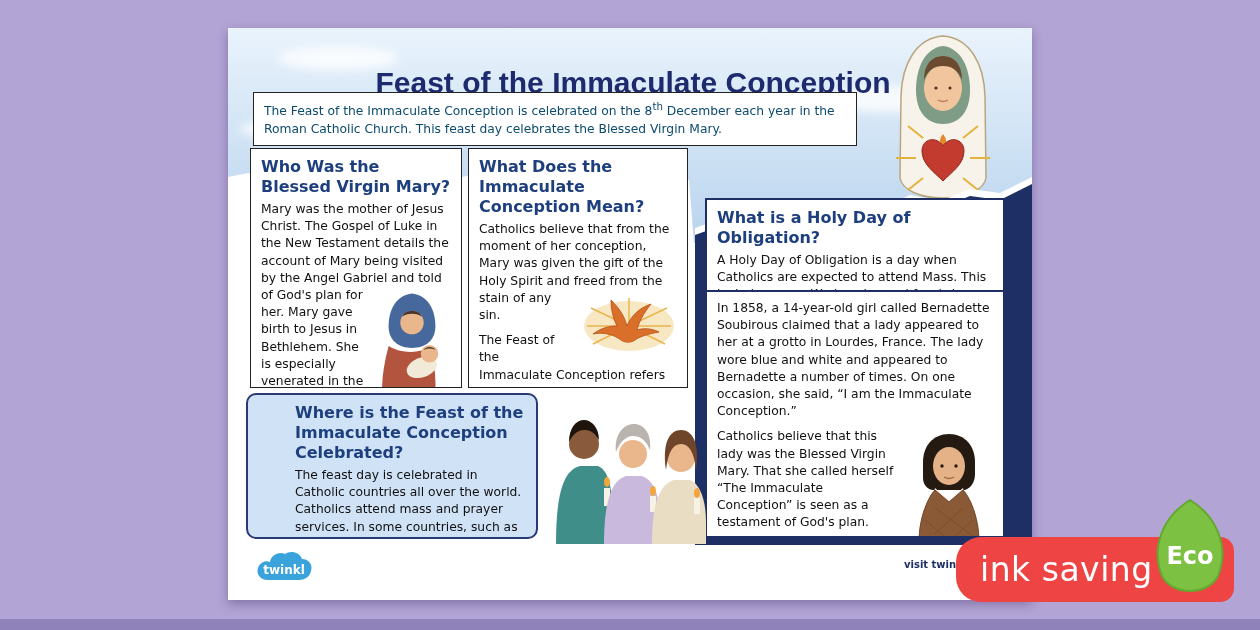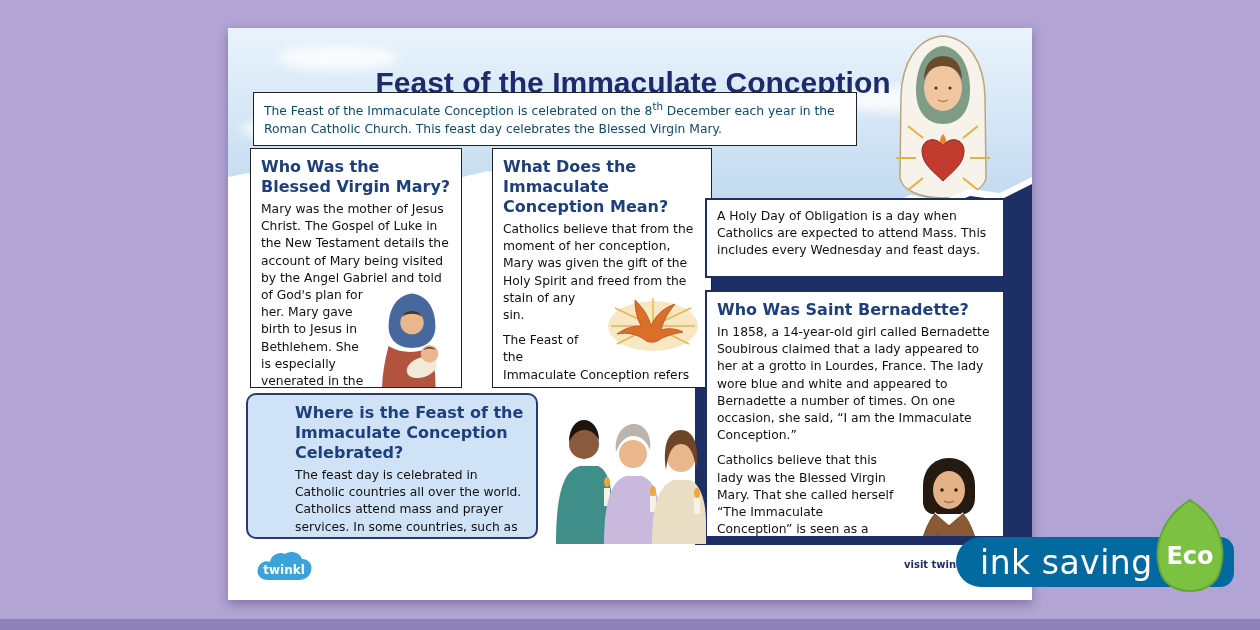--- a/index.html
+++ b/index.html
@@ -33,34 +33,34 @@
            font-family:Liberation Sans, sans-serif; font-weight:bold; font-size:30px; color:#1d2a6e; z-index:5; }
 
   .intro-box { position:absolute; left:25px; top:64px; width:604px; background:#ffffff;
                border:1.3px solid #222; padding:6px 10px; font-size:12.3px; line-height:1.45; color:#0c4a6e; z-index:5; }
 
   .box { position:absolute; background:#ffffff; border:1.3px solid #222; padding:8px 10px;
          font-size:12.3px; line-height:1.4; color:#111; overflow:hidden; z-index:6; }
   .box-heading { color:#1e3f7d; font-weight:bold; font-size:16px; line-height:1.25; margin-bottom:4px; }
   .box p { margin-bottom:8px; }
   .box1 { left:22px; top:120px; width:212px; height:240px; }
-  .box2 { left:240px; top:120px; width:220px; height:240px;margin-left:24px; }
+  .box2 { left:240px; top:120px; width:220px; height:240px; }
   .box3 { left:477px; top:170px; width:300px; min-height:80px; border:2px solid #1e2f66; }
   .box4 { left:477px; top:262px; width:300px; height:248px; border:2px solid #1e2f66; }
   .box5 { left:18px; top:365px; width:292px; height:146px; background:#cfe2f6;
           border:2.5px solid #2a3a74; border-radius:10px;padding-left:47px; }
 
   .float-right { float:right; margin:2px 0 2px 5px; }
   .people { position:absolute; left:318px; top:368px; width:165px; height:148px; z-index:6; }
 
   .twinkl-logo { position:absolute; left:26px; top:520px; width:60px; height:40px; z-index:6; cursor:pointer; }
   .visit { position:absolute; left:676px; top:531px; font-size:10px; font-weight:bold; color:#1e2f66; z-index:6; cursor:pointer; }
 
-  .ink-band { position:absolute; left:956px; top:537px; width:278px; height:50px;
-              background:#0369a1; border-radius:25px 14px 14px 25px; display:flex; align-items:center;
+  .ink-band { position:absolute; left:956px; top:537px; width:278px; height:65px;
+              background:#ef4444; border-radius:25px 14px 14px 25px; display:flex; align-items:center;
               padding-left:24px; z-index:20; }
   .ink-band span { color:#ffffff; font-size:33px; letter-spacing:.5px; }
   .eco-leaf { position:absolute; left:1148px; top:498px; width:84px; height:102px; z-index:21; }
 </style>
 </head>
 <body>
 
 <div class="canvas">
   <div class="page">
 
@@ -113,25 +113,25 @@
           <ellipse cx="48" cy="34" rx="45" ry="25" fill="#f7e3b8" opacity="0.85"></ellipse>
           <path d="M48 34 L10 16 M48 34 L6 34 M48 34 L12 52 M48 34 L86 16 M48 34 L90 34 M48 34 L84 52 M48 34 L48 6" stroke="#e8b44c" stroke-width="1.4"></path>
           <path d="M30 8 C40 18 44 26 46 34 C50 24 58 16 70 12 C62 22 58 30 56 38 C62 36 70 36 78 40 C68 42 60 44 54 48 C50 51 44 51 40 48 C32 42 22 40 12 42 C20 36 28 34 36 34 C32 26 30 18 30 8 Z" fill="#d96f28" stroke="#b5511c" stroke-width="0.8"></path>
           <circle cx="47" cy="46" r="4" fill="#d96f28"></circle>
         </svg></span><span>from the stain of any sin.</span>
       </p>
       <p>The Feast of the Immaculate Conception refers to the Blessed Virgin Mary being born without original sin.</p>
     </div>
 
     <div class="box box3">
+      <div class="box-heading">What is a Holy Day of Obligation?</div>
       <div class="box-body">A Holy Day of Obligation is a day when Catholics are expected to attend Mass. This includes every Wednesday and feast days.</div>
     </div>
 
     <div class="box box4">
-      <div class="box-heading">Who Was Saint Bernadette?</div>
       <p>In 1858, a 14-year-old girl called Bernadette Soubirous claimed that a lady appeared to her at a grotto in Lourdes, France. The lady wore blue and white and appeared to Bernadette a number of times. On one occasion, she said, “I am the Immaculate Conception.”</p>
       <p>
         <span class="float-right"><svg width="88" height="112" viewBox="0 0 88 112">
           <path d="M44 4 C28 4 18 16 18 32 L18 48 C18 56 24 60 28 60 L60 60 C66 58 70 52 70 44 L70 32 C70 16 60 4 44 4 Z" fill="#241a12"></path>
           <ellipse cx="44" cy="36" rx="16" ry="19" fill="#e5b287"></ellipse>
           <path d="M44 10 C32 10 26 18 26 28 C30 20 36 16 44 16 C52 16 58 20 62 28 C62 18 56 10 44 10 Z" fill="#241a12"></path>
           <circle cx="37" cy="36" r="1.7" fill="#241a12"></circle>
               <circle cx="51" cy="36" r="1.7" fill="#241a12"></circle>
           <path d="M39 47 Q44 50 49 47" stroke="#a06a48" stroke-width="1.4" fill="none"></path>
           <path d="M30 58 L44 70 L58 58 L60 66 L44 76 L28 66 Z" fill="#f4efe4"></path>

